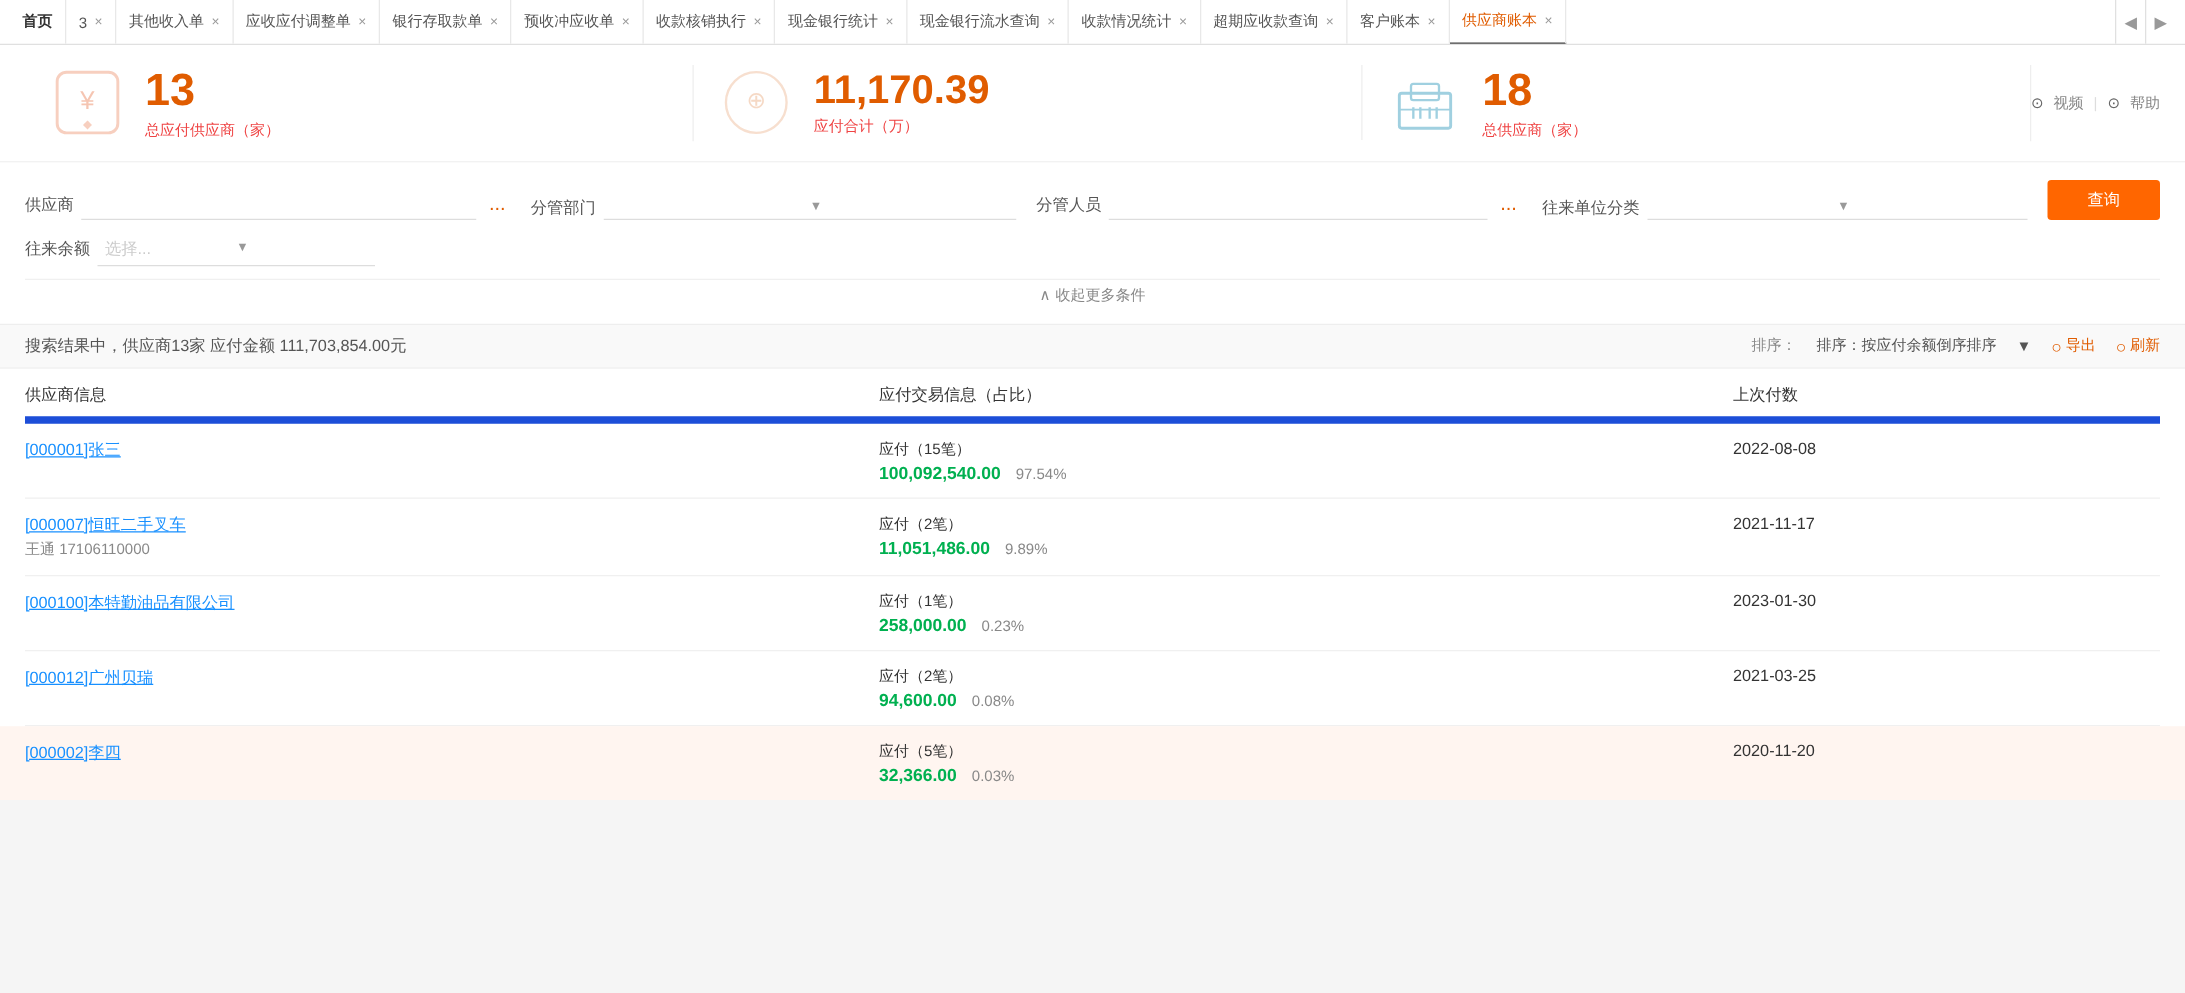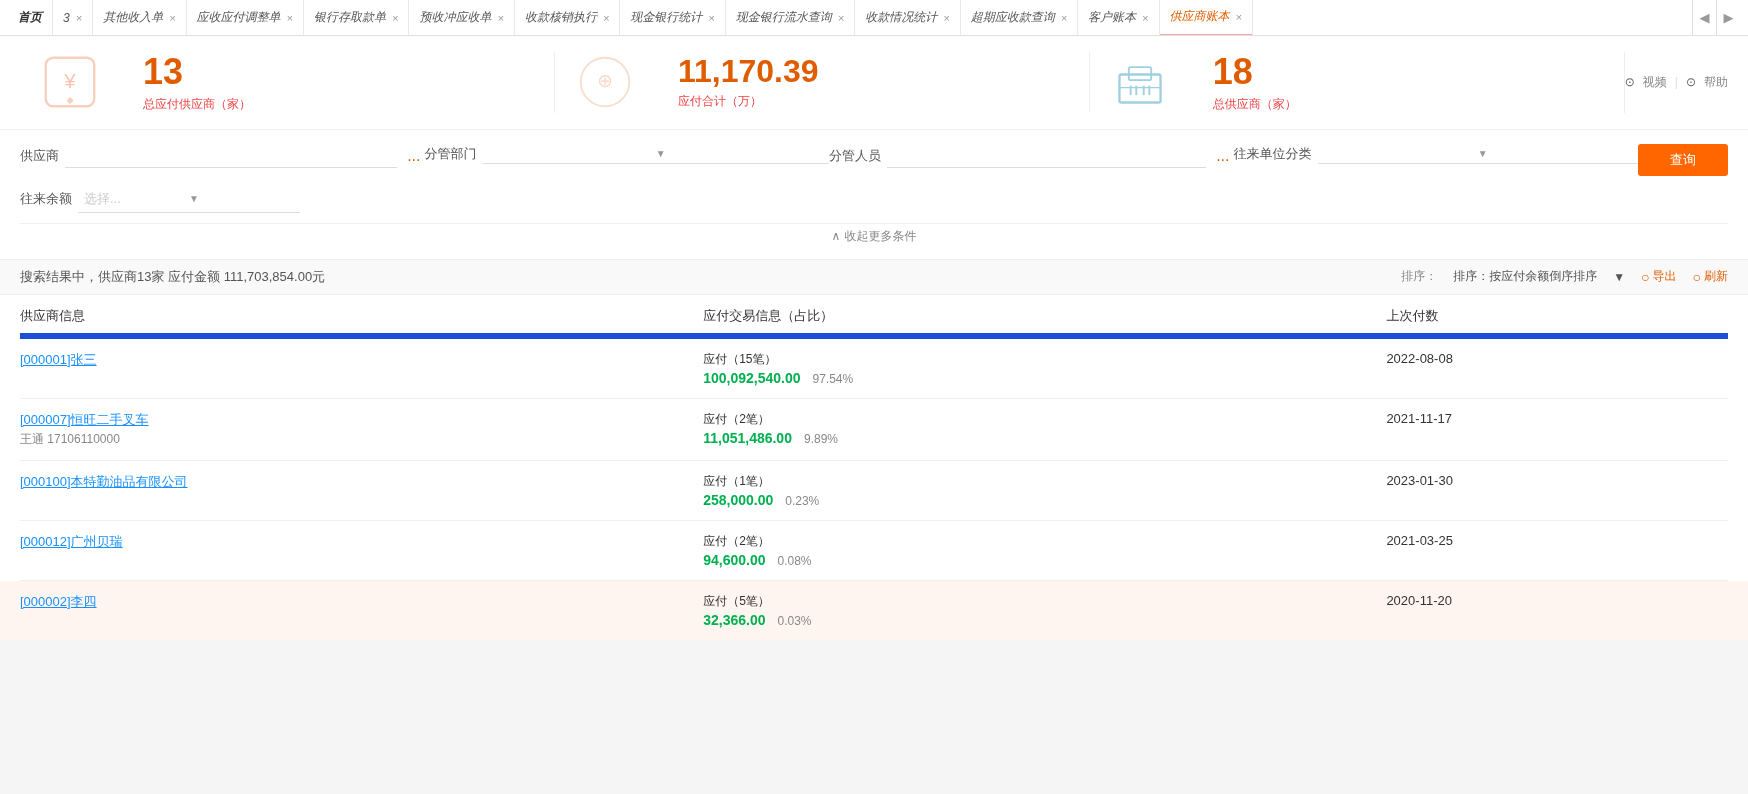--- a/index.html
+++ b/index.html
@@ -19,24 +19,23 @@
       display: flex;
       align-items: center;
       padding: 0 10px;
       height: 36px;
       font-size: 12px;
       color: #555;
       border-right: 1px solid #e8e8e8;
       white-space: nowrap;
       cursor: pointer;
       flex-shrink: 0;
-      font-style: italic;
     }
     .nav-tab.home { color: #333; font-weight: bold; }
-    .nav-tab.active { color: #e05c00; border-bottom: 2px solid #fca5a5; }
+    .nav-tab.active { color: #e05c00; border-bottom: 2px solid #404040; }
     .nav-tab .close-btn { margin-left: 6px; color: #999; font-size: 11px; cursor: pointer; }
     .nav-arrows { display: flex; margin-left: auto; }
     .nav-arrow { width: 24px; height: 36px; display: flex; align-items: center; justify-content: center; cursor: pointer; color: #999; border-left: 1px solid #e0e0e0; }
 
     
     .stats-bar {
       display: flex;
       align-items: center;
       background: #fff;
       padding: 16px 20px;
@@ -54,37 +53,37 @@
     .stat-item:last-child { border-right: none; }
     .stat-icon {
       width: 60px;
       height: 60px;
       display: flex;
       align-items: center;
       justify-content: center;
       flex-shrink: 0;
     }
     .stat-icon svg { width: 56px; height: 56px; }
-    .stat-content { flex: 1; margin-left: 27px; }
+    .stat-content { flex: 1; }
     .stat-number { font-size: 36px; font-weight: bold; color: #e05c00; line-height: 1.1; }
     .stat-number.large { font-size: 32px; }
     .stat-label { font-size: 12px; color: #ef4444; margin-top: 4px; }
     .stat-links { margin-left: auto; font-size: 12px; color: #888; display: flex; gap: 8px; align-items: center; }
     .stat-links a { color: #888; text-decoration: none; }
 
     
     .filter-area {
       background: #fff;
       padding: 14px 20px 10px;
       border-bottom: 1px solid #eee;
     }
     .filter-row {
       display: flex;
-      align-items: flex-start;
-      gap: 0;
+      align-items: flex-end;
+      gap: 16px;
       margin-bottom: 10px;
       flex-wrap: nowrap;
     }
     .filter-group {
       display: flex;
       align-items: center;
       gap: 6px;
       flex: 1;
     }
     .filter-label { font-size: 13px; color: #555; white-space: nowrap; }

